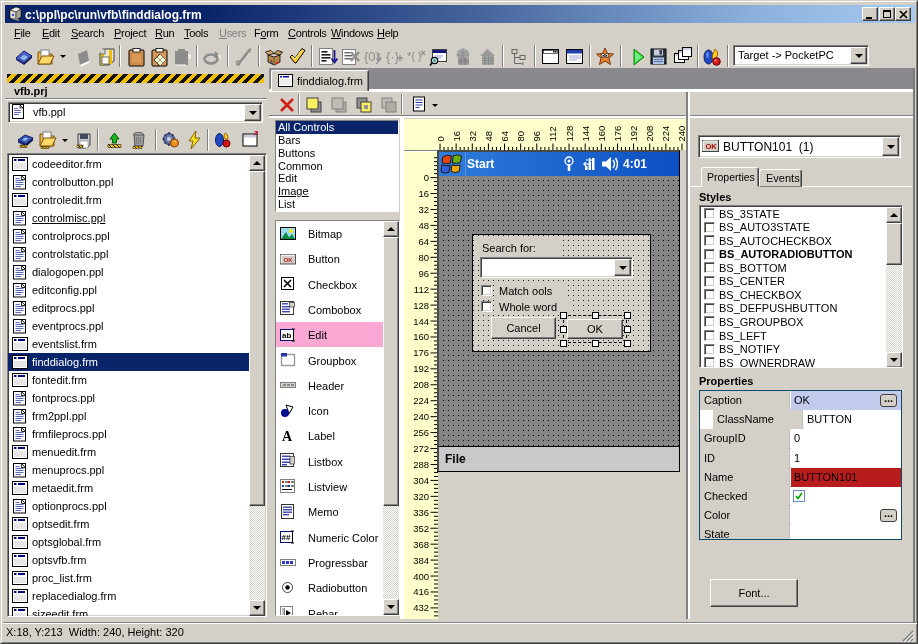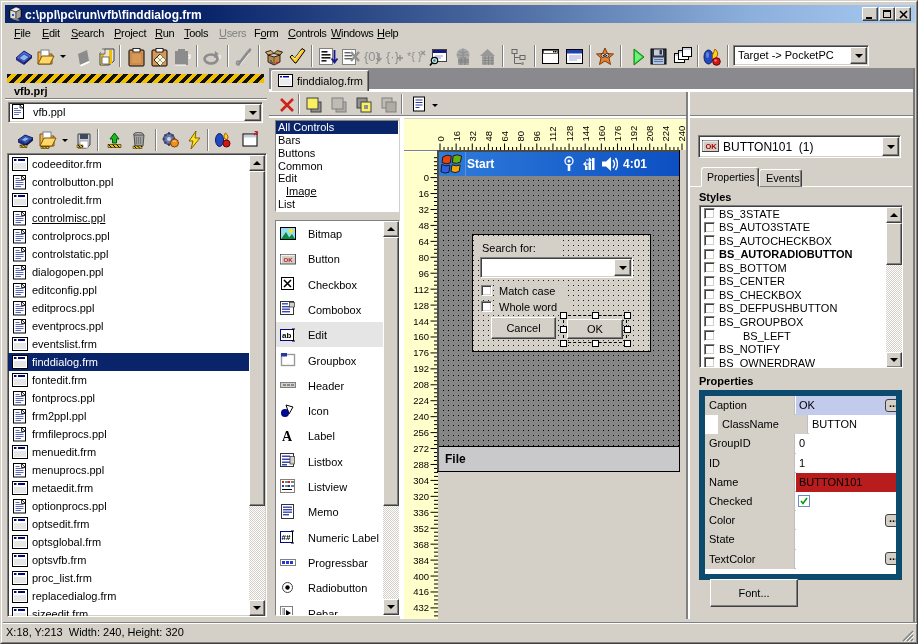--- a/index.html
+++ b/index.html
@@ -583,21 +583,21 @@
     </div>
 <div class="ab" style="left:268px;top:114px;width:645px;height:1px;background:#808080;"></div>
 <div class="ab" style="left:268px;top:115px;width:645px;height:2px;background:#fff;"></div>
 
 <div class="ab sunk1" style="left:274px;top:119px;width:124px;height:92px;background:#fff;" id="catlist">
 <div style="height:13px;background:#0a246a;color:#fff;padding-left:2px;line-height:13px;">All Controls</div>
 <div style="height:12.8px;padding-left:2px;line-height:12.8px;">Bars</div>
 <div style="height:12.8px;padding-left:2px;line-height:12.8px;">Buttons</div>
 <div style="height:12.8px;padding-left:2px;line-height:12.8px;">Common</div>
 <div style="height:12.8px;padding-left:2px;line-height:12.8px;">Edit</div>
-<div style="height:12.8px;padding-left:10px;line-height:12.8px;text-decoration:underline;">Image</div>
+<div style="height:12.8px;padding-left:2px;line-height:12.8px;text-decoration:underline;">Image</div>
 <div style="height:12.8px;padding-left:2px;line-height:12.8px;">List</div>
 </div>
 
 <div class="ab sunk1" style="left:274px;top:219px;width:125px;height:396px;background:#fff;overflow:hidden;" id="palette">
       <div class="ab" style="left:0;top:0.0px;width:107px;height:25.3px;">
         <svg class="ab" style="left:4px;top:4.5px" width="16" height="16" viewBox="0 0 16 16">
           <rect x="0.5" y="1.5" width="15" height="12" fill="#9adcf0" stroke="#000"></rect>
           <circle cx="11" cy="5" r="2" fill="#ffe800"></circle>
           <path d="M1 13 L6 6 L10 13 Z" fill="#0a8a3c"></path>
           <path d="M8 13 L12 8 L15 13 Z" fill="#0a8a3c"></path>
@@ -625,21 +625,21 @@
           <g fill="#3848b0">
             <rect x="2" y="5" width="8" height="1.4"></rect>
             <rect x="2" y="7.5" width="8" height="1.4"></rect>
             <rect x="2" y="10" width="8" height="1.4"></rect>
           </g>
           <rect x="9.5" y="1.5" width="5" height="4.5" fill="#d4d0c8" stroke="#333" stroke-width="0.7"></rect>
           <path d="M2 2.8 h6" stroke="#3848b0" stroke-width="1.4"></path>
         </svg>
         <span class="ab" style="left:32px;top:7px;">Combobox</span>
       </div>
-<div class="ab" style="left:0;top:101.2px;width:107px;height:25.3px;background:#e5e5e5;">
+<div class="ab" style="left:0;top:101.2px;width:107px;height:25.3px;background:#f9a8d4;">
         <svg class="ab" style="left:4px;top:4.5px" width="16" height="16" viewBox="0 0 16 16">
           <rect x="0.5" y="2.5" width="13" height="11" fill="#fff" stroke="#00087e"></rect>
           <text x="2" y="11" font-size="8" font-weight="bold" font-family="Liberation Sans" fill="#000">ab</text>
           <path d="M12 2 h3 M13.5 2 v12 M12 14 h3" stroke="#000" stroke-width="1"></path>
         </svg>
         <span class="ab" style="left:32px;top:7px;">Edit</span>
       </div>
 <div class="ab" style="left:0;top:126.5px;width:107px;height:25.3px;">
         <svg class="ab" style="left:4px;top:4.5px" width="16" height="16" viewBox="0 0 16 16">
           <rect x="1.5" y="2.5" width="13" height="11" fill="none" stroke="#9a9a9a" stroke-width="1.4"></rect>
@@ -714,21 +714,21 @@
           </g>
         </svg>
         <span class="ab" style="left:32px;top:7px;">Memo</span>
       </div>
 <div class="ab" style="left:0;top:303.6px;width:107px;height:25.3px;">
         <svg class="ab" style="left:4px;top:4.5px" width="16" height="16" viewBox="0 0 16 16">
           <rect x="0.5" y="2.5" width="12" height="11" fill="#fff" stroke="#00087e"></rect>
           <text x="1.5" y="11" font-size="8" font-weight="bold" font-family="Liberation Sans" fill="#000">##</text>
           <path d="M11 2 h3 M12.5 2 v12 M11 14 h3" stroke="#000" stroke-width="1"></path>
         </svg>
-        <span class="ab" style="left:32px;top:7px;">Numeric Label</span>
+        <span class="ab" style="left:32px;top:7px;">Numeric Color</span>
       </div>
 <div class="ab" style="left:0;top:328.9px;width:107px;height:25.3px;">
         <svg class="ab" style="left:4px;top:4.5px" width="16" height="16" viewBox="0 0 16 16">
           <rect x="0.5" y="5.5" width="15" height="6" fill="#fff" stroke="#808080"></rect>
           <g fill="#2838d0">
             <rect x="2" y="7" width="3" height="3"></rect>
             <rect x="6" y="7" width="3" height="3"></rect>
             <rect x="10" y="7" width="3" height="3"></rect>
           </g>
         </svg>
@@ -1032,21 +1032,21 @@
   <div class="ab dots-lt" style="left:35px;top:84px;width:179px;height:118px;border:1px solid #000;background-position:3px 3px;">
    <div class="ab" style="left:5px;top:5px;width:82px;height:16px;background:#d4d0c8;"></div>
    <span class="ab" style="left:9px;top:7px;">Search for:</span>
    <div class="ab sunk" style="left:7px;top:22px;width:153px;height:21px;background:#fff;">
     <div class="ab sbtn" style="right:1px;top:1px;width:17px;height:17px;">
               <div class="arrow-d ab" style="left:4px;top:6px;"></div>
             </div>
    </div>
    <div class="ab sunk" style="left:8px;top:50px;width:11px;height:11px;background:#fff;"></div>
    <div class="ab" style="left:23px;top:49px;width:70px;height:14px;background:#d4d0c8;"></div>
-   <span class="ab" style="left:26px;top:50px;">Match case</span>
+   <span class="ab" style="left:26px;top:50px;">Match ools</span>
    <div class="ab sunk" style="left:8px;top:66px;width:11px;height:11px;background:#fff;"></div>
    <div class="ab" style="left:23px;top:65px;width:74px;height:14px;background:#d4d0c8;"></div>
    <span class="ab" style="left:26px;top:66px;">Whole word</span>
    <div class="ab btn" style="left:18px;top:82px;width:65px;height:22px;display:flex;align-items:center;justify-content:center;">Cancel</div>
    <div class="ab" style="left:90px;top:80px;width:64px;height:28px;border:1px dashed #000;"></div>
    <div class="ab btn" style="left:94px;top:84px;width:56px;height:20px;display:flex;align-items:center;justify-content:center;">OK</div>
    <div class="ab hdl" style="left:86.5px;top:76.5px;"></div>
    <div class="ab hdl" style="left:118.5px;top:76.5px;"></div>
    <div class="ab hdl" style="left:150.5px;top:76.5px;"></div>
    <div class="ab hdl" style="left:86.5px;top:90.5px;"></div>
@@ -1120,21 +1120,21 @@
 <div class="ab" style="left:0;top:95.9px;width:186px;height:13.5px;">
           <div class="ab sunk1" style="left:4px;top:1px;width:11px;height:11px;background:#fff;box-shadow:inset 1px 1px 0 #404040,inset -1px -1px 0 #d4d0c8;"></div>
           <span class="ab" style="left:19px;top:0.5px;">BS_DEFPUSHBUTTON</span>
         </div>
 <div class="ab" style="left:0;top:109.4px;width:186px;height:13.5px;">
           <div class="ab sunk1" style="left:4px;top:1px;width:11px;height:11px;background:#fff;box-shadow:inset 1px 1px 0 #404040,inset -1px -1px 0 #d4d0c8;"></div>
           <span class="ab" style="left:19px;top:0.5px;">BS_GROUPBOX</span>
         </div>
 <div class="ab" style="left:0;top:123.0px;width:186px;height:13.5px;">
           <div class="ab sunk1" style="left:4px;top:1px;width:11px;height:11px;background:#fff;box-shadow:inset 1px 1px 0 #404040,inset -1px -1px 0 #d4d0c8;"></div>
-          <span class="ab" style="left:19px;top:0.5px;margin-left:24px;">BS_LEFT</span>
+          <span class="ab" style="left:19px;top:0.5px;">BS_LEFT</span>
         </div>
 <div class="ab" style="left:0;top:136.5px;width:186px;height:13.5px;">
           <div class="ab sunk1" style="left:4px;top:1px;width:11px;height:11px;background:#fff;box-shadow:inset 1px 1px 0 #404040,inset -1px -1px 0 #d4d0c8;"></div>
           <span class="ab" style="left:19px;top:0.5px;">BS_NOTIFY</span>
         </div>
 <div class="ab" style="left:0;top:150.1px;width:186px;height:13.5px;">
           <div class="ab sunk1" style="left:4px;top:1px;width:11px;height:11px;background:#fff;box-shadow:inset 1px 1px 0 #404040,inset -1px -1px 0 #d4d0c8;"></div>
           <span class="ab" style="left:19px;top:0.5px;">BS_OWNERDRAW</span>
         </div>
 <div class="ab" style="left:186px;top:1px;width:16px;height:161px;">
@@ -1143,21 +1143,21 @@
           </div>
  <div class="scrtrack ab" style="left:0;top:16px;width:16px;height:129px;"></div>
  <div class="sthumb ab" style="left:0;top:16px;width:16px;height:42px;"></div>
  <div class="sarr ab" style="left:0;top:145px;width:16px;height:16px;">
             <div class="arrow-d" style="border-width:4px;border-top-color:#000;"></div>
           </div>
 </div>
 </div>
 <div class="ab b" style="left:9px;top:257px;">Properties</div>
 
-<div class="ab" style="left:9px;top:272px;width:203px;height:190px;border:6px solid #0c4a6e;background:#fff;overflow:hidden;">
+<div class="ab" style="left:9px;top:272px;width:203px;height:150px;border:1px solid #0c4a6e;background:#fff;overflow:hidden;">
 <div class="ab" style="left:0;top:0.0px;width:201px;height:19.2px;border-bottom:1px solid #c0c0c0;">
           <div class="ab" style="left:0;top:0;width:90px;height:19.2px;background:#d4d0c8;border-right:1px solid #c0c0c0;">
             <span class="ab" style="left:4px;top:3px;">Caption</span>
           </div>
           <div class="ab" style="left:91px;top:0;width:110px;height:19.2px;background:#c2cbec;">
             <span class="ab" style="left:3px;top:3px;">OK</span>
             <div class="ab" style="right:4px;top:2.5px;width:17px;height:13px;background:#d4d0c8;border:1px solid #404040;border-radius:3px;text-align:center;line-height:7px;font-weight:bold;">...</div>
           </div>
         </div>
 <div class="ab" style="left:0;top:19.2px;width:201px;height:19.2px;border-bottom:1px solid #c0c0c0;margin-left:13px;">

